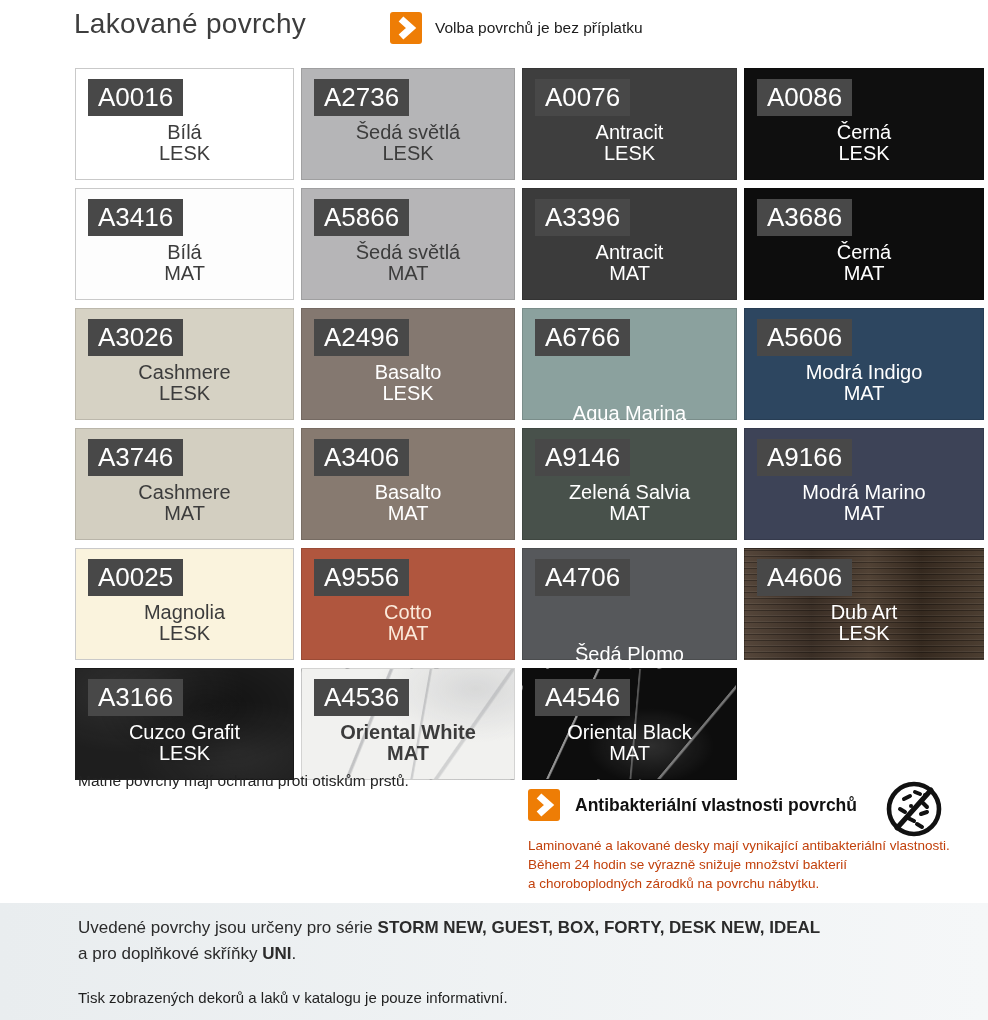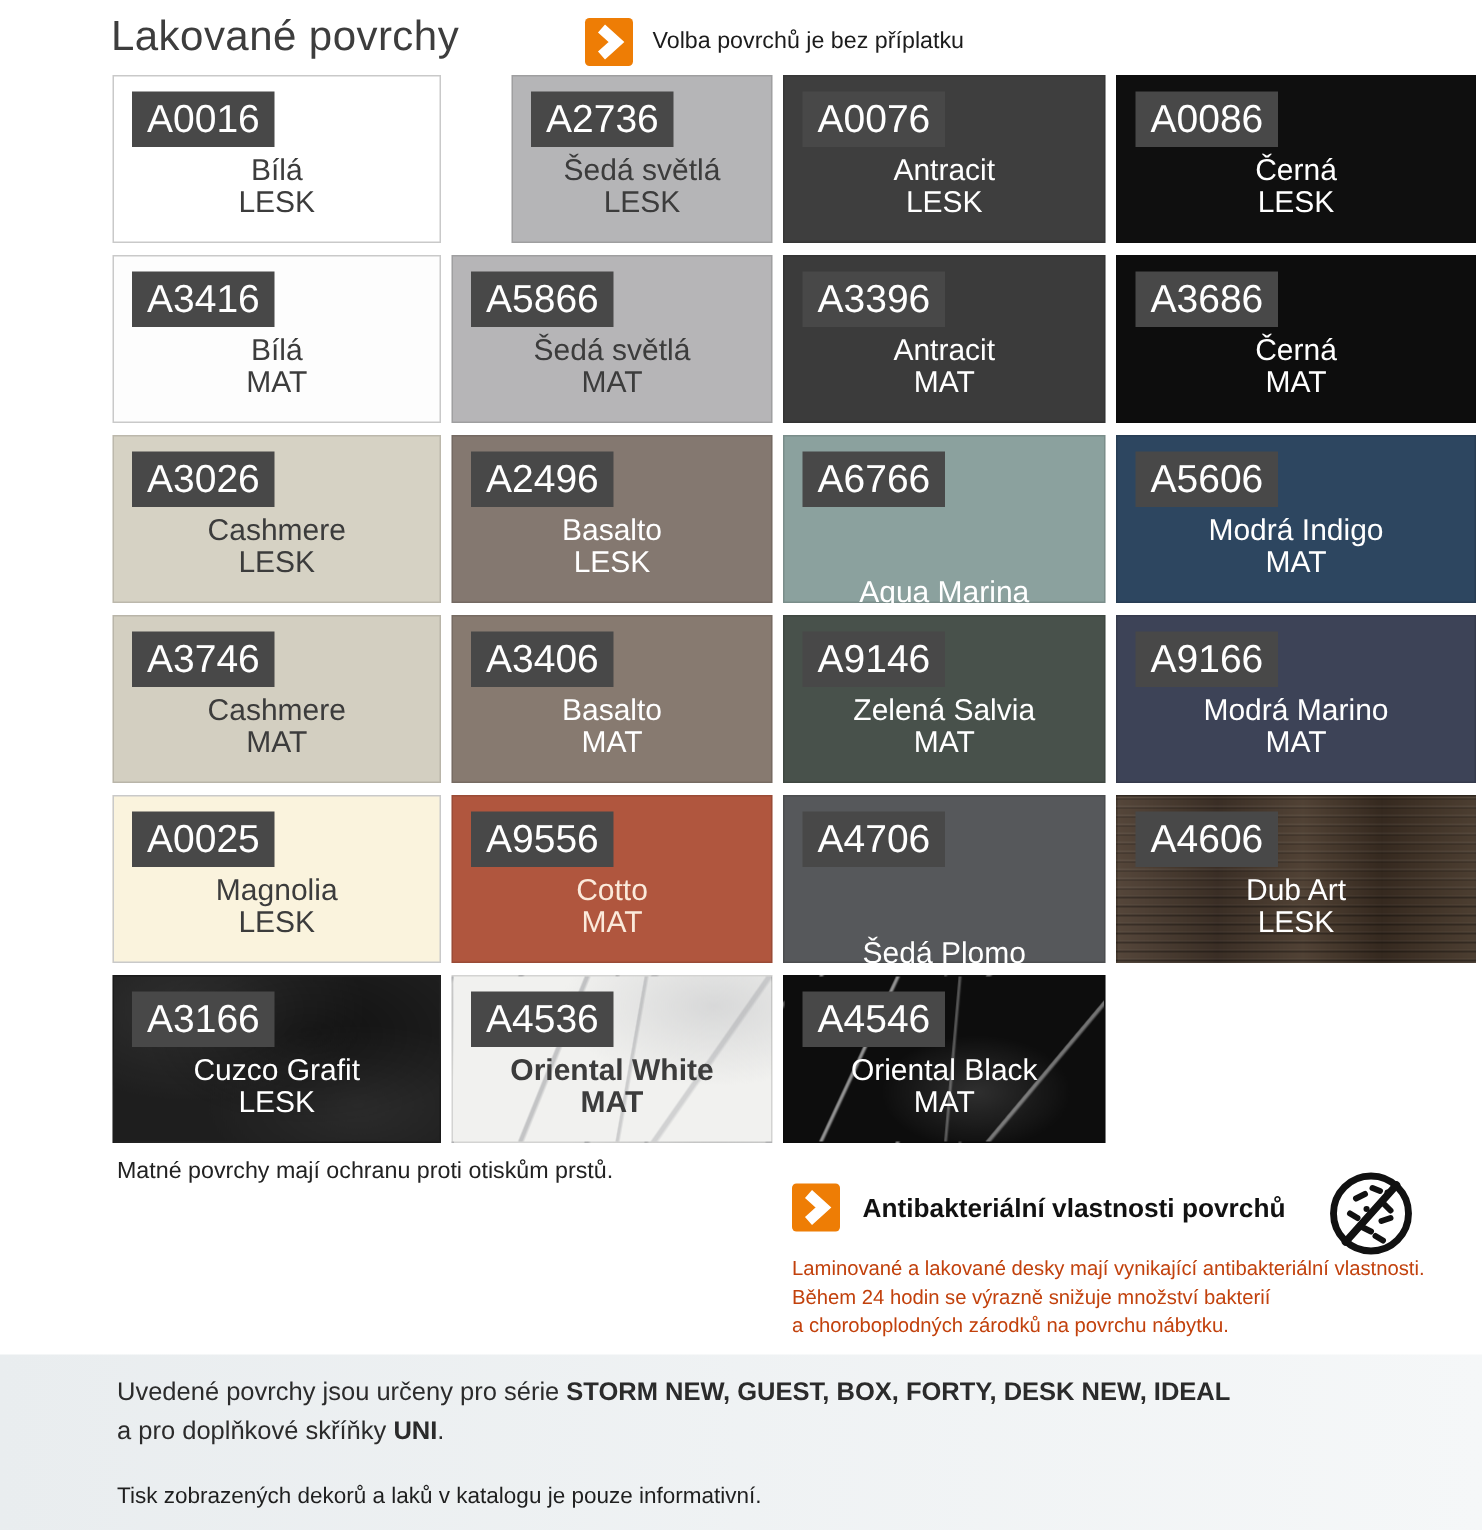--- a/index.html
+++ b/index.html
@@ -14,21 +14,21 @@
   .note-top {
     position:absolute; left:390px; top:12px;
     display:flex; align-items:center; gap:13px;
     font-size:15.5px; color:#1c1c1c;
   }
   .obox {
     width:32px; height:32px; background:#ee7d05; border-radius:3px;
     display:flex; align-items:center; justify-content:center; flex:0 0 auto;
   }
   .swatch-grid {
-    position:absolute; left:75px; top:50px;
+    position:absolute; left:75px; top:68px;
     display:grid; grid-template-columns:219px 214px 215px 240px;
     grid-auto-rows:112px; column-gap:7px; row-gap:8px;
   }
   .swatch { position:relative; box-sizing:border-box; border:1px solid rgba(0,0,0,0.12); }
   .swatch.bordered { border:1px solid #c9c9c9; }
   .code {
     position:absolute; left:12px; top:10px;
     background:#484848; color:#ffffff;
     font-size:26px; line-height:30px; padding:3px 10px 4px;
   }
@@ -107,21 +107,21 @@
 
 <div class="swatch-grid">
   <div class="swatch bordered" style="background: rgb(255, 255, 255);">
     <div class="code">A0016</div>
     <div class="labels" style="color: rgb(60, 60, 60);">
       <div class="name">Bílá</div>
       <div class="finish">LESK</div>
     </div>
   </div>
 
-  <div class="swatch" style="background: rgb(181, 181, 183); margin-left: 40px;">
+  <div class="swatch" style="background: rgb(181, 181, 183);">
     <div class="code">A2736</div>
     <div class="labels" style="color: rgb(60, 60, 60);">
       <div class="name">Šedá světlá</div>
       <div class="finish">LESK</div>
     </div>
   </div>
 
   <div class="swatch" style="background: rgb(62, 62, 62);">
     <div class="code">A0076</div>
     <div class="labels" style="color: rgb(255, 255, 255);">

